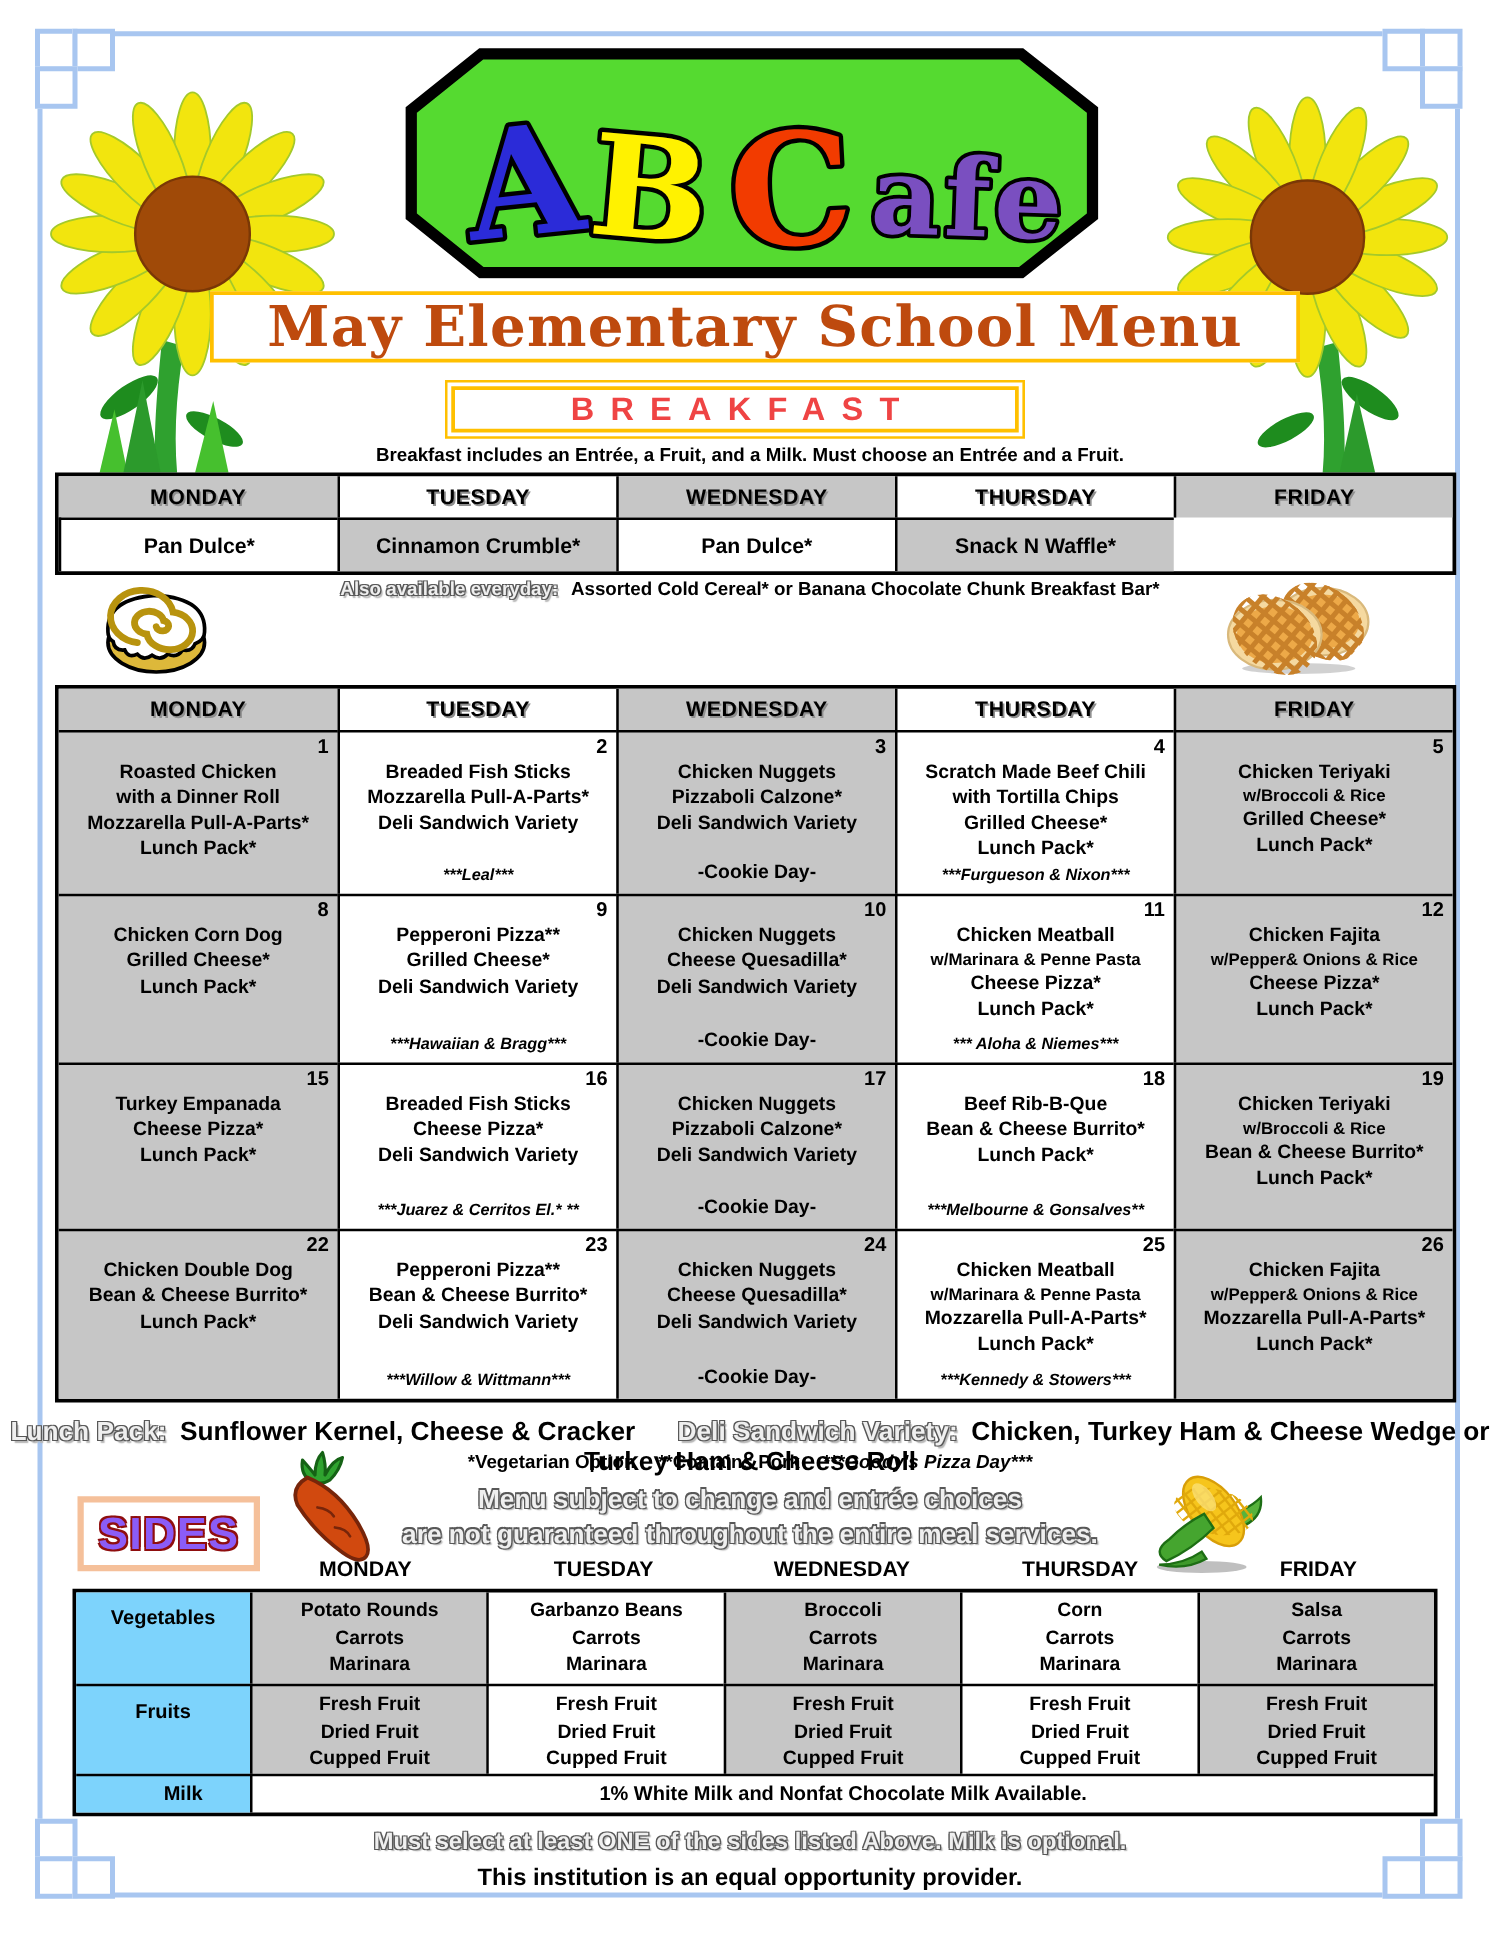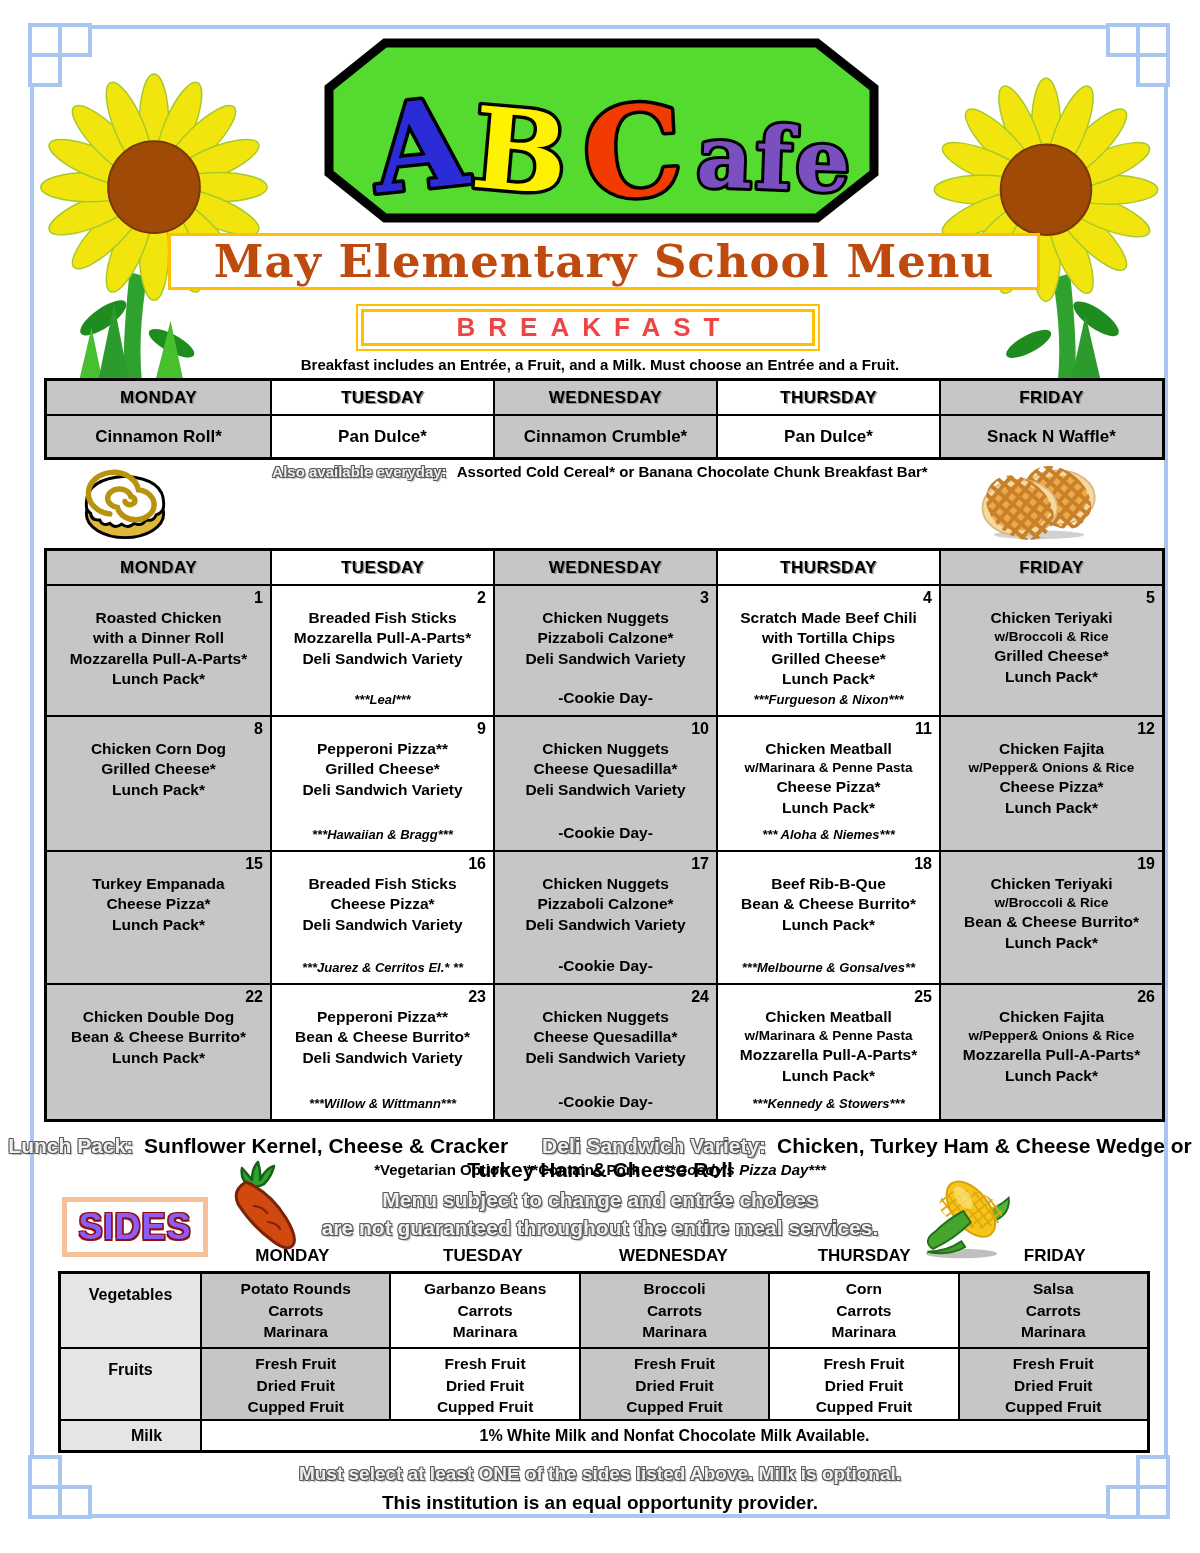--- a/index.html
+++ b/index.html
@@ -52,21 +52,21 @@
   .day-header { font-size:17px; letter-spacing:.5px;
                 text-shadow:1.4px 1.4px 0 #8f8f8f; justify-content:center; }
   .bitem { font-size:17px; }
   .lcell { justify-content:flex-start; padding:2px 4px 5px; }
   .lcell .num { width:100%; text-align:right; font-size:16px; padding-right:6px; line-height:20px; }
   .lcell .lines { width:100%; text-align:center; font-size:15.5px; line-height:1.32; }
   .lcell .lines .small-line { font-size:13.5px; }
   .lcell .footnote { margin-top:auto; font-size:13px; text-align:center; padding-bottom:3px; }
   .lcell .footnote.plain { font-size:15.5px; }
   .scell { font-size:15.5px; line-height:1.4; padding-top:4px; justify-content:flex-start; }
-  .slabel { background:#e5e5e5; font-size:16px; justify-content:flex-start; padding-top:12px; }
+  .slabel { background:#7dd3fc; font-size:16px; justify-content:flex-start; padding-top:12px; }
   .milk-label { justify-content:center; padding-top:0;padding-left:32px; }
   .milk-text { grid-column:2/7; font-size:16px; justify-content:center; }
   .sides-days { position:absolute; left:58px; top:1246px; width:1092px; display:grid;
                 grid-template-columns:139px repeat(5,1fr); }
   .sides-days div { text-align:center; font-weight:bold; font-size:17px; }
 
   
   .sides-box { position:absolute; left:62px; top:1197px; width:146px; height:60px;
                border:5px solid #F5C09A; box-sizing:border-box; background:#fff;
                display:flex; align-items:center; justify-content:center; }
@@ -166,21 +166,20 @@
     <span class="section-text" style="letter-spacing:13px;text-indent:13px">BREAKFAST</span>
   </div>
   <div class="center-line bold" style="top:356px;font-size:15px">Breakfast includes an Entrée, a Fruit, and a Milk. Must choose an Entrée and a Fruit.</div>
 
   <div id="btable" class="menu-table btable">
       <div class="cell day-header gray">MONDAY</div>
       <div class="cell day-header bl">TUESDAY</div>
       <div class="cell day-header gray bl">WEDNESDAY</div>
       <div class="cell day-header bl">THURSDAY</div>
       <div class="cell day-header gray bl">FRIDAY</div>
-      <div class="cell bitem bt gray">Cinnamon Roll*</div>
       <div class="cell bitem bt bl">Pan Dulce*</div>
       <div class="cell bitem bt gray bl">Cinnamon Crumble*</div>
       <div class="cell bitem bt bl">Pan Dulce*</div>
       <div class="cell bitem bt gray bl">Snack N Waffle*</div>
     </div>
 
   <div class="center-line" style="top:463px;font-size:15px">
     <span class="embossed">Also available everyday:</span>
     <span class="bold" style="margin-left:6px">Assorted Cold Cereal*  or Banana Chocolate Chunk Breakfast Bar*</span>
   </div>

